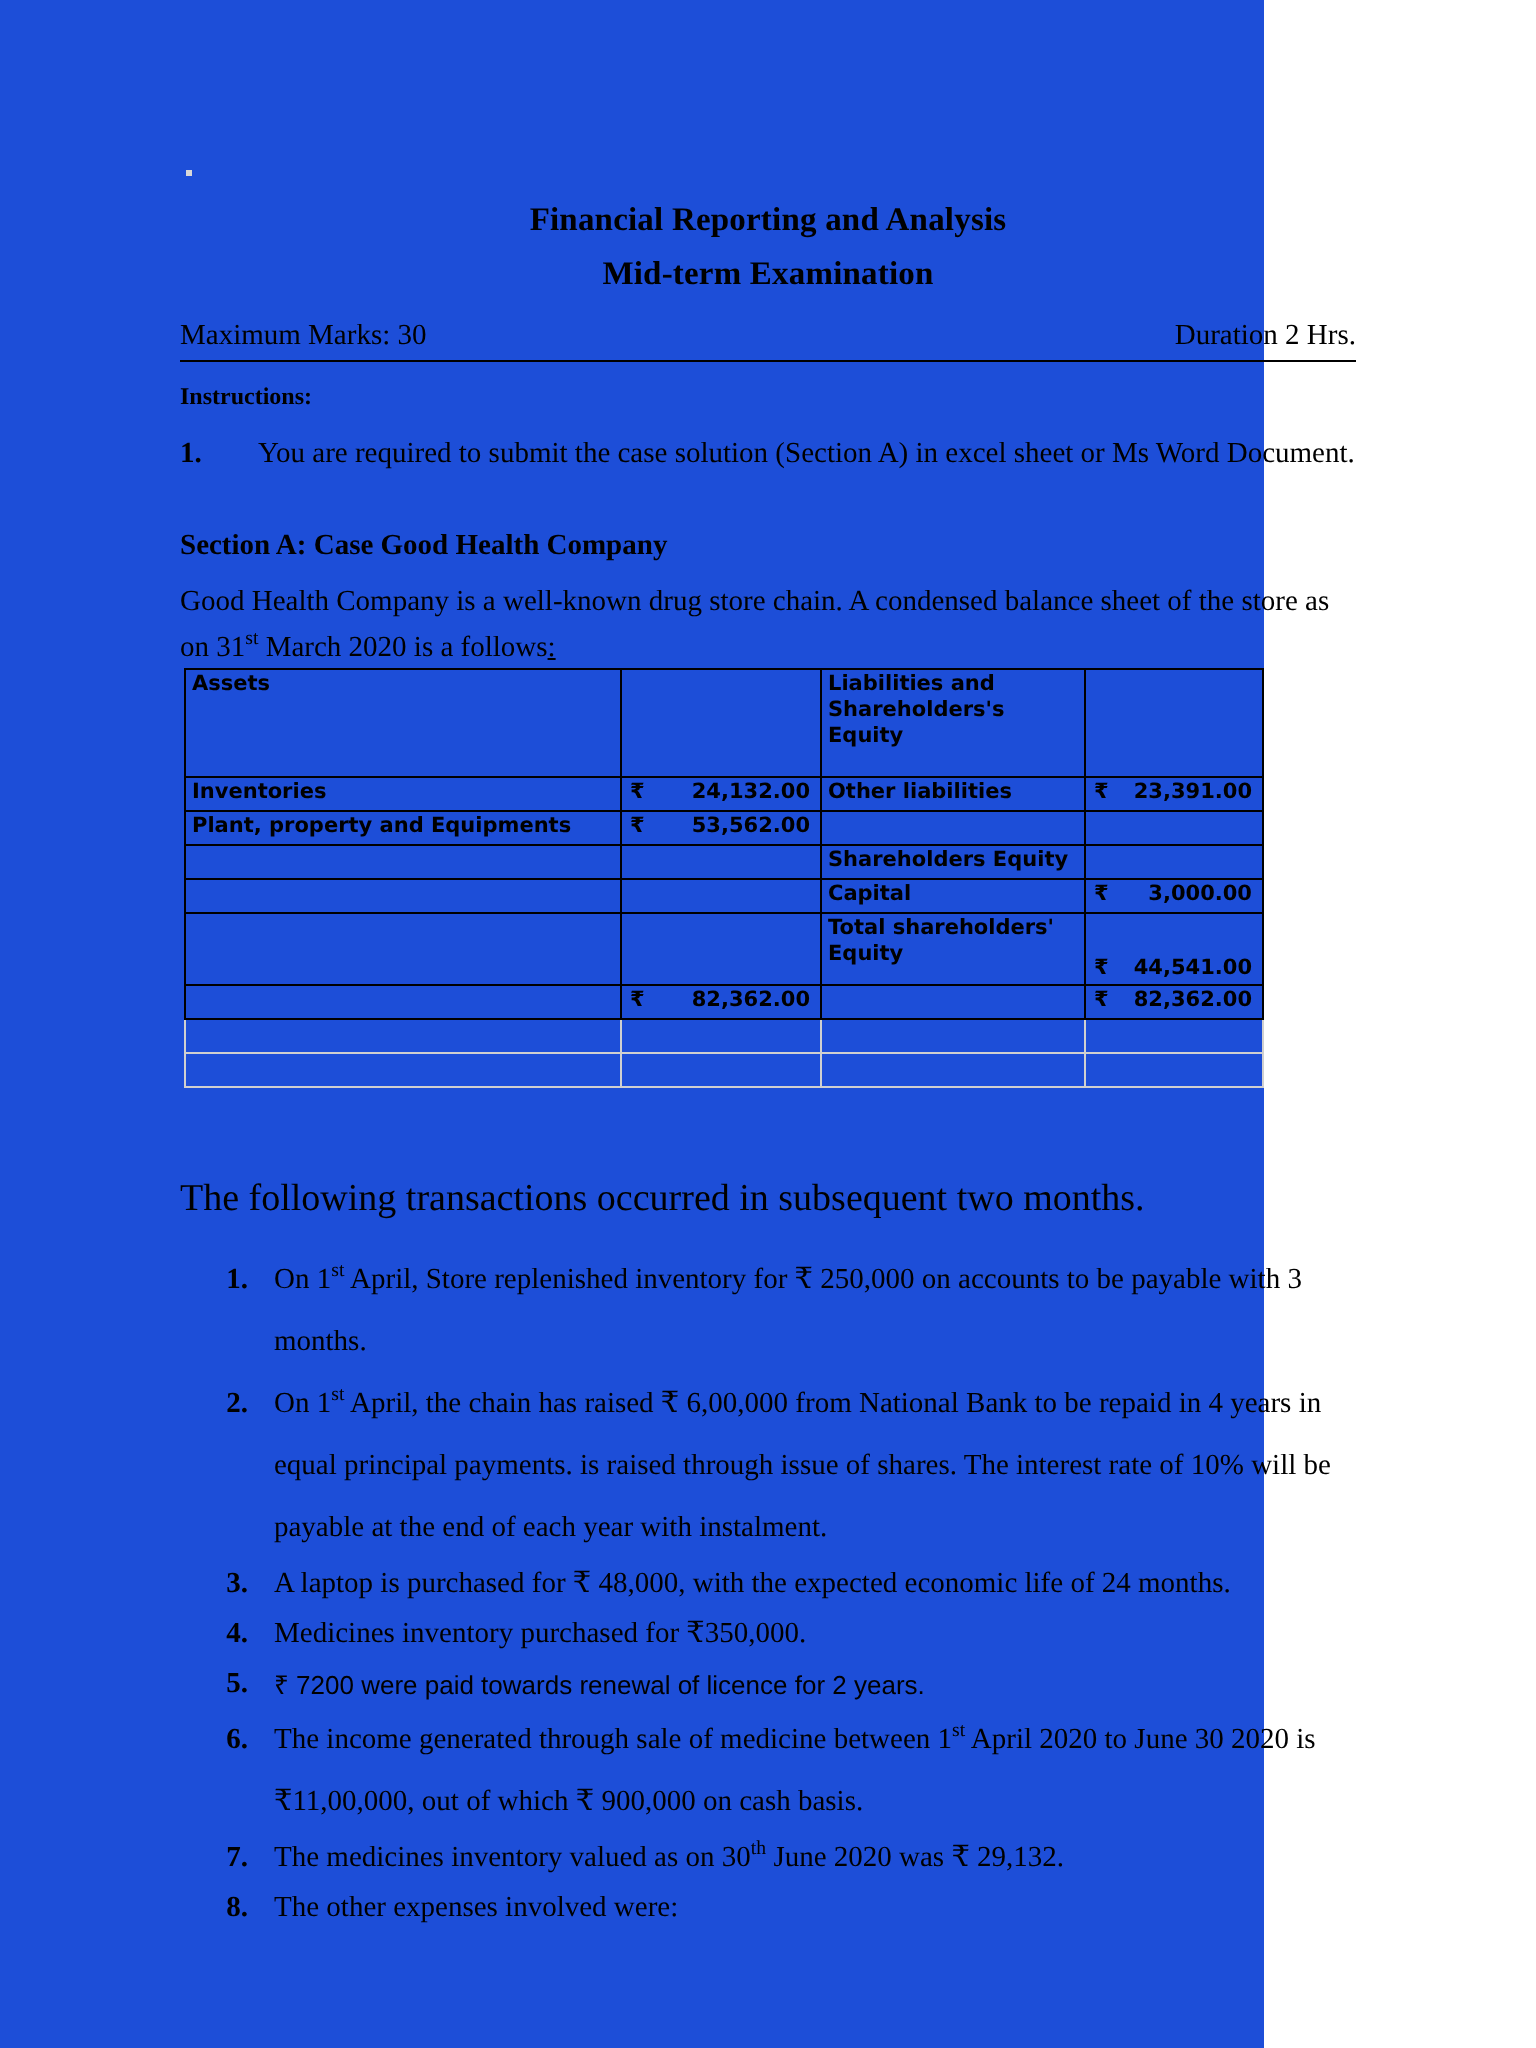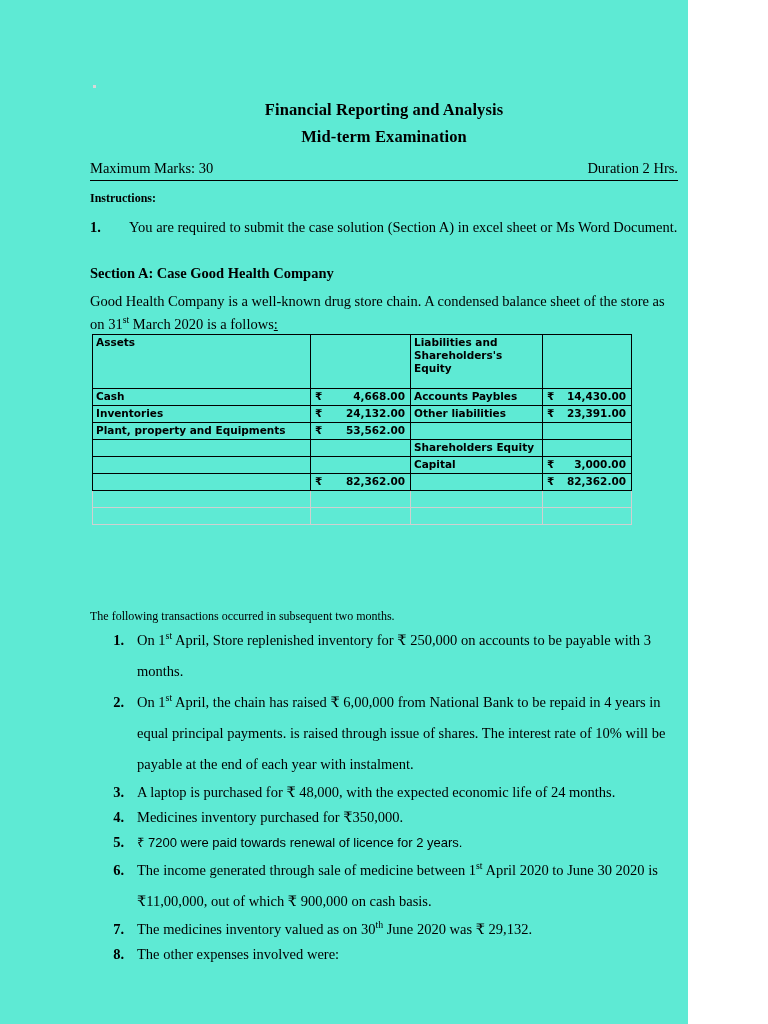--- a/index.html
+++ b/index.html
@@ -11,23 +11,23 @@
     width: 768px;
     height: 1024px;
     position: relative;
     font-family: "Liberation Serif", "DejaVu Serif", serif;
     color: #000000;
     overflow: hidden;
   }
   .page {
     position: absolute;
     left: 0; top: 0;
-    width: 688px;
+    width: 632px;
     height: 1024px;
-    background: #5eead4;
+    background: #1d4ed8;
   }
   .speck {
     position: absolute;
     left: 93px;
     top: 85px;
     width: 3px;
     height: 3px;
     background: #d8d8d8;
   }
 
@@ -154,22 +154,22 @@
   .row-tse td { height: 36px; }
   .blank-row td {
     border: 1px solid #d0d0d0;
     height: 17px;
   }
 
   
   .trans-intro {
     position: absolute;
     left: 90px;
-    top: 606px;
-    font-size: 12px;
+    top: 590px;
+    font-size: 19px;
     line-height: 20px;
   }
   .tlist {
     position: absolute;
     left: 90px;
     top: 625px;
     width: 588px;
   }
   .titem {
     display: flex;
@@ -223,32 +223,20 @@
 
   <table class="bs-table">
     <tbody>
       <tr class="row-head">
         <td class="c1">Assets</td>
         <td class="c2"></td>
         <td class="c3">Liabilities and Shareholders's Equity</td>
         <td class="c4"></td>
       </tr>
 
-      <tr>
-        <td class="c1">Cash</td>
-        <td class="c2 amt">
-            <span class="sym">₹</span>
-            <span class="val">4,668.00</span>
-          </td>
-        <td class="c3">Accounts Paybles</td>
-        <td class="c4 amt">
-            <span class="sym">₹</span>
-            <span class="val">14,430.00</span>
-          </td>
-      </tr>
 
       <tr>
         <td class="c1">Inventories</td>
         <td class="c2 amt">
             <span class="sym">₹</span>
             <span class="val">24,132.00</span>
           </td>
         <td class="c3">Other liabilities</td>
         <td class="c4 amt">
             <span class="sym">₹</span>
@@ -277,20 +265,29 @@
         <td class="c1"></td>
         <td class="c2"></td>
         <td class="c3">Capital</td>
         <td class="c4 amt">
             <span class="sym">₹</span>
             <span class="val">3,000.00</span>
           </td>
       </tr>
 
 
+      <tr class="row-tse">
+        <td class="c1"></td>
+        <td class="c2"></td>
+        <td class="c3">Total shareholders' Equity</td>
+        <td class="c4 amt amt-b">
+            <span class="sym">₹</span>
+            <span class="val">44,541.00</span>
+          </td>
+      </tr>
 
       <tr>
         <td class="c1"></td>
         <td class="c2 amt">
             <span class="sym">₹</span>
             <span class="val">82,362.00</span>
           </td>
         <td class="c3"></td>
         <td class="c4 amt">
             <span class="sym">₹</span>

